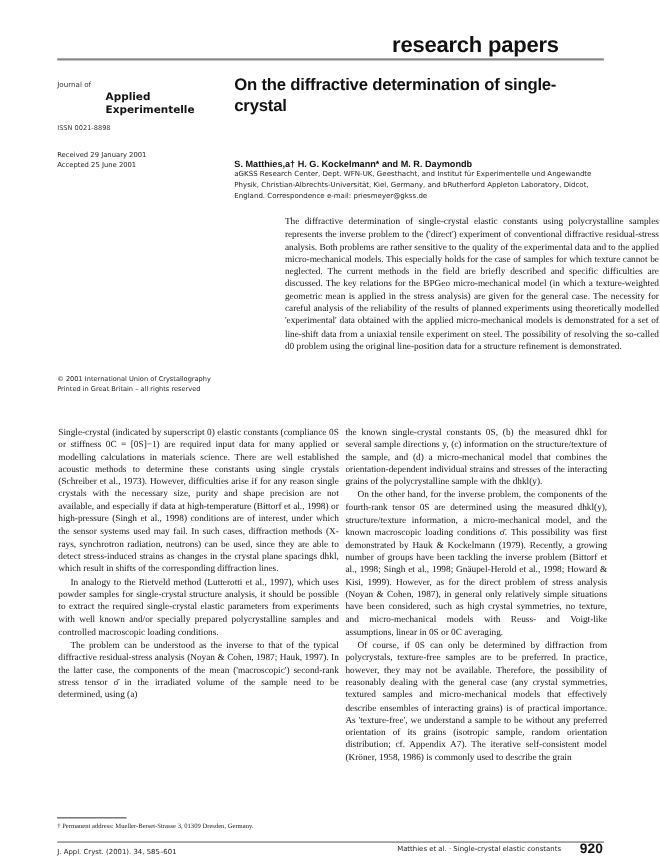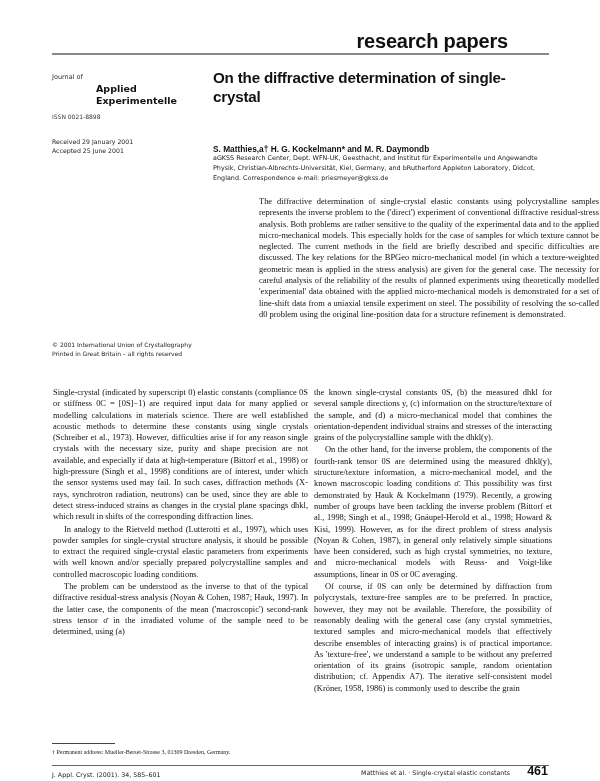--- a/index.html
+++ b/index.html
@@ -86,13 +86,13 @@
   <p class="indent">On the other hand, for the inverse problem, the components of the fourth-rank tensor 0S are determined using the measured dhkl(y), structure/texture information, a micro-mechanical model, and the known macroscopic loading conditions σ̄. This possibility was first demonstrated by Hauk &amp; Kockelmann (1979). Recently, a growing number of groups have been tackling the inverse problem (Bittorf et al., 1998; Singh et al., 1998; Gnäupel-Herold et al., 1998; Howard &amp; Kisi, 1999). However, as for the direct problem of stress analysis (Noyan &amp; Cohen, 1987), in general only relatively simple situations have been considered, such as high crystal symmetries, no texture, and micro-mechanical models with Reuss- and Voigt-like assumptions, linear in 0S or 0C averaging.</p>
   <p class="indent">Of course, if 0S can only be determined by diffraction from polycrystals, texture-free samples are to be preferred. In practice, however, they may not be available. Therefore, the possibility of reasonably dealing with the general case (any crystal symmetries, textured samples and micro-mechanical models that effectively describe ensembles of interacting grains) is of practical importance. As 'texture-free', we understand a sample to be without any preferred orientation of its grains (isotropic sample, random orientation distribution; cf. Appendix A7). The iterative self-consistent model (Kröner, 1958, 1986) is commonly used to describe the grain</p>
 </div>
 
 <div class="abs fn-rule"></div>
 <div class="abs footnote serif">† Permanent address: Mueller-Berset-Strasse 3, 01309 Dresden, Germany.</div>
 
 <div class="abs bottom-rule"></div>
 <div class="abs citation sans">J. Appl. Cryst. (2001). 34, 585–601</div>
 <div class="abs running sans" style="right:90px">Matthies et al.  ·  Single-crystal elastic constants</div>
-<div class="abs pagenum">461</div>
+<div class="abs pagenum">920</div>
 
 </body></html>

